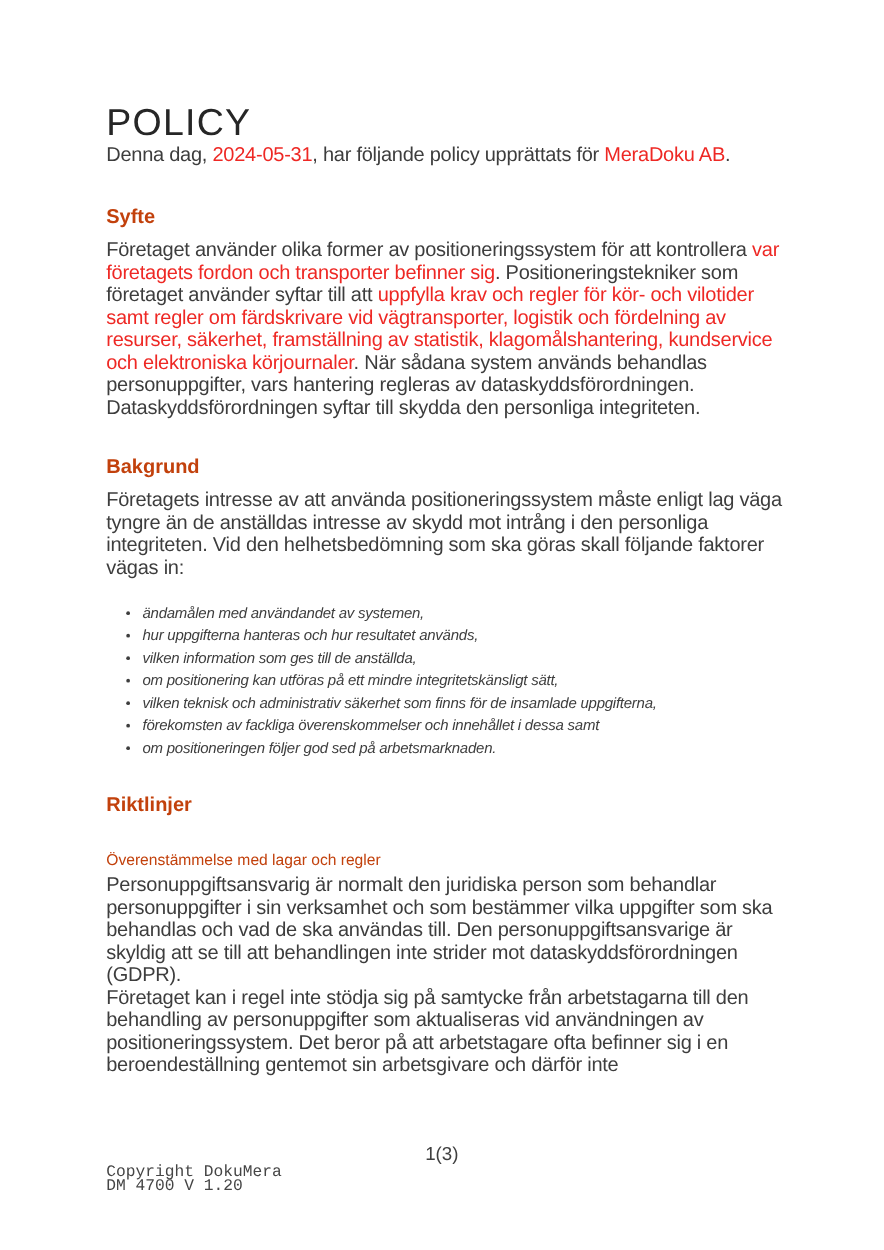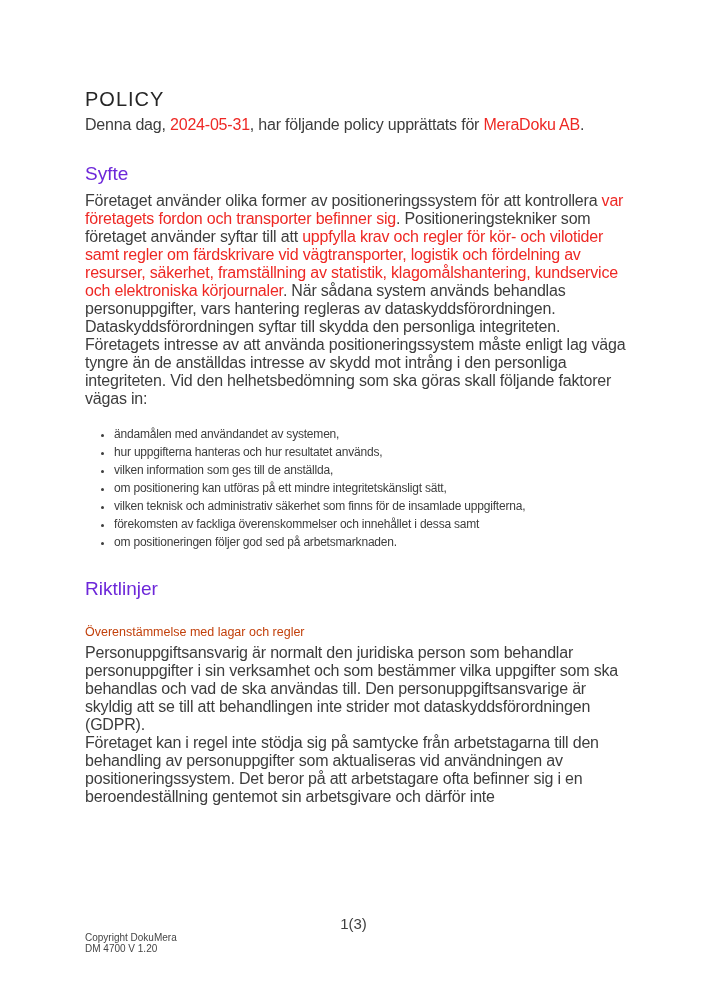--- a/index.html
+++ b/index.html
@@ -19,62 +19,63 @@
     overflow: hidden;
   }
   .content {
     position: absolute;
     left: 85px;
     top: 0;
     width: 545px;
   }
   .doc-title {
     margin-top: 82px;
-    font-size: 20px;
+    font-size: 30px;
     font-weight: 400;
     letter-spacing: 1px;
     color: #262626;
     line-height: 34px;
   }
   .doc-subtitle {
     margin-top: 3px;
     font-size: 11.5px;
     letter-spacing: 1.6px;
     color: #3a3a3a;
   }
   .intro {
     margin-top: 45px;
     font-size: 12px;
     line-height: 18px;
     letter-spacing: -0.2px;
   }
   h2.section-heading {
     margin: 29px 0 7px 0;
-    font-size: 19px;
-    font-weight: 400;
-    color: #6d28d9;
+    font-size: 16px;
+    font-weight: 700;
+    color: #c2410c;
     line-height: 22px;
   }
   h2.section-heading.gap-lg { margin-top: 27px; }
   h3.sub-heading {
     margin: 23px 0 3px 0;
     font-size: 12.5px;
     font-weight: 400;
     color: #c2410c;
     line-height: 18px;
   }
   p.body-text {
     margin: 0;
     font-size: 16px;
     line-height: 18px;
     letter-spacing: -0.2px;
   }
   ul.bullet-list {
     margin: 17px 0 8px 0;
     padding-left: 29px;
+    font-style: italic;
   }
   ul.bullet-list li {
     font-size: 12px;
     line-height: 18px;
     letter-spacing: -0.2px;
   }
   ul.bullet-list li::marker { font-size: 11px; }
   .red { color: var(--accent-red); }
   .footer-page-number {
     position: absolute;
@@ -82,40 +83,42 @@
     left: 0;
     width: 100%;
     text-align: center;
     font-size: 15px;
     color: #3f3f3f;
   }
   .footer-copy {
     position: absolute;
     top: 933px;
     left: 85px;
-    font-size: 10px;
+    font-size: 13px;
     line-height: 10.5px;
     color: #454545;
+    font-family: Liberation Mono, monospace;
   }
 </style>
 </head>
 <body>
 
 <div class="page">
   <div class="content">
 
     <div class="doc-title">POLICY</div>
 
 
     <p class="body-text intro"><span>Denna dag, </span><span class="red">2024-05-31</span><span>, har följande policy upprättats för </span><span class="red">MeraDoku AB</span><span>.</span></p>
 
     <h2 class="section-heading">Syfte</h2>
 
     <p class="body-text"><span>Företaget använder olika former av positioneringssystem för att kontrollera </span><span class="red">var företagets fordon och transporter befinner sig</span><span>. Positioneringstekniker som företaget använder syftar till att </span><span class="red">uppfylla krav och regler för kör- och vilotider samt regler om färdskrivare vid vägtransporter, logistik och fördelning av resurser, säkerhet, framställning av statistik, klagomålshantering, kundservice och elektroniska körjournaler</span><span>. När sådana system används behandlas personuppgifter, vars hantering regleras av dataskyddsförordningen. Dataskyddsförordningen syftar till skydda den personliga integriteten.</span></p>
 
+    <h2 class="section-heading gap-lg">Bakgrund</h2>
 
     <p class="body-text">Företagets intresse av att använda positioneringssystem måste enligt lag väga tyngre än de anställdas intresse av skydd mot intrång i den personliga integriteten. Vid den helhetsbedömning som ska göras skall följande faktorer vägas in:</p>
 
     <ul class="bullet-list">
       <li>ändamålen med användandet av systemen,</li>
       <li>hur uppgifterna hanteras och hur resultatet används,</li>
       <li>vilken information som ges till de anställda,</li>
       <li>om positionering kan utföras på ett mindre integritetskänsligt sätt,</li>
       <li>vilken teknisk och administrativ säkerhet som finns för de insamlade uppgifterna,</li>
       <li>förekomsten av fackliga överenskommelser och innehållet i dessa samt</li>

